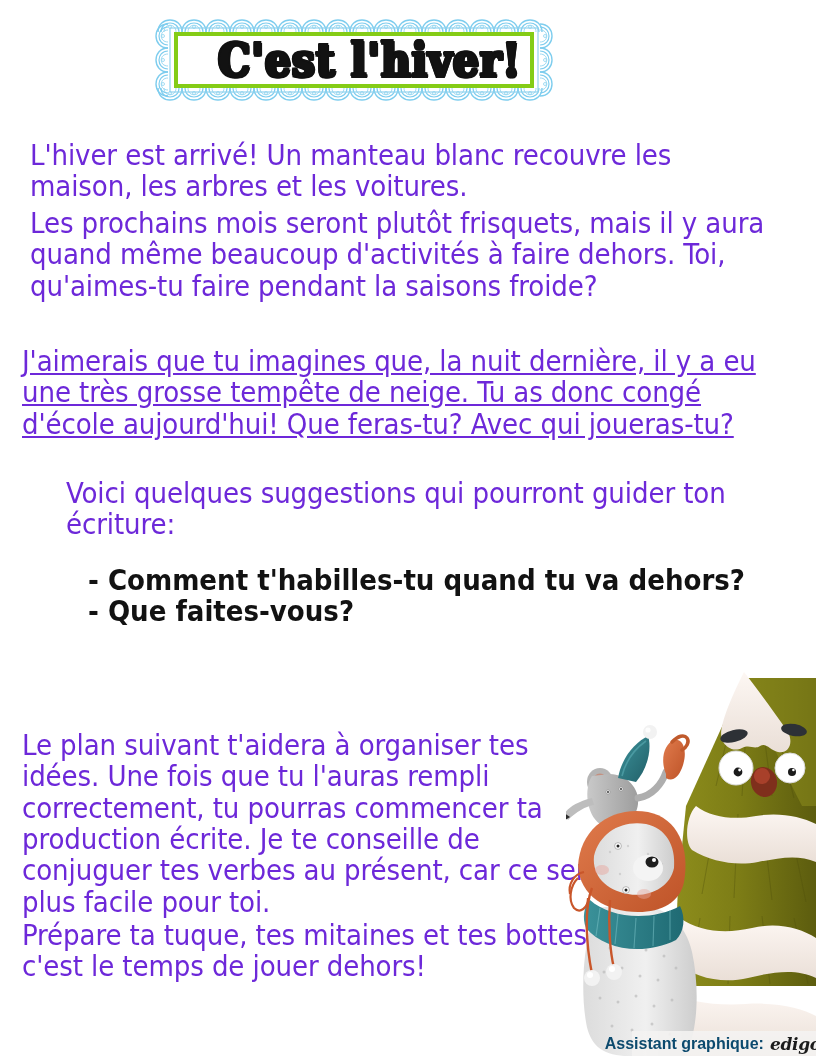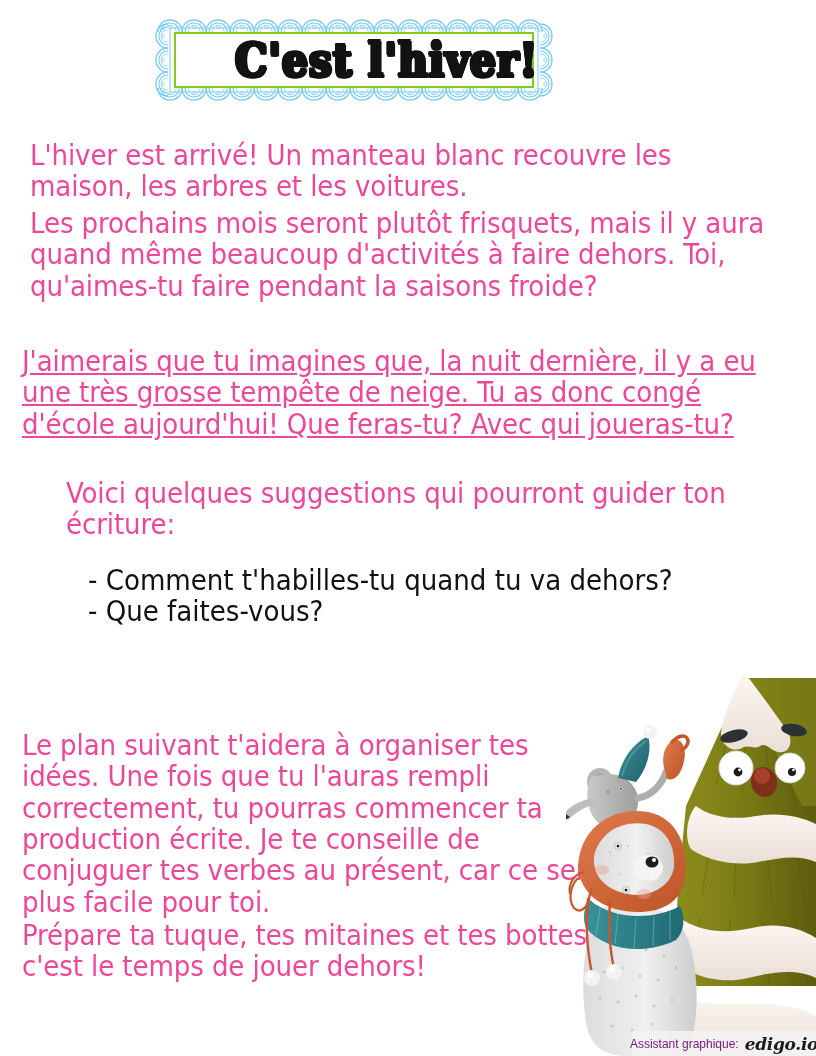--- a/index.html
+++ b/index.html
@@ -29,25 +29,25 @@
     inset: 0;
     pointer-events: none;
   }
   .title-inner {
     position: absolute;
     left: 26px;
     top: 20px;
     right: 26px;
     bottom: 20px;
     background: #ffffff;
-    border: 2px solid #84cc16;
+    border: 4px solid #84cc16;
     box-shadow: 0 0 0 2px #ffffff inset;
     display: flex;
     align-items: center;
-    justify-content: flex-end;
+    justify-content: flex-start;
     padding-left: 40px;
     box-sizing: border-box;
   }
   .title-text {
     font-family: "DejaVu Serif", serif;
     font-weight: 700;
     font-size: 40px;
     letter-spacing: 1px;
     color: #121212;
     line-height: 1;
@@ -66,41 +66,42 @@
   .sheet-body {
     position: absolute;
     left: 0;
     top: 130px;
     width: 816px;
   }
   .para {
     font-size: 29px;
     line-height: 1.08;
     letter-spacing: -0.1px;
-    color: #ec4899;
+    color: #6d28d9;
     margin: 0;
     padding: 0;
     font-family: "DejaVu Sans", sans-serif;
     font-stretch: condensed;
   }
   .p1 { position: absolute; left: 30px; top: 10px;  width: 740px; }
   .p2 { position: absolute; left: 30px; top: 78px;  width: 740px; }
   .p3 { position: absolute; left: 22px; top: 216px; width: 760px; text-decoration: underline; }
   .p4 { position: absolute; left: 22px; top: 348px; width: 760px; margin-left: 44px; }
   .p5 { position: absolute; left: 22px; top: 600px; width: 590px; }
   .p6 { position: absolute; left: 22px; top: 790px; width: 590px; }
 
   .suggest-list {
     position: absolute;
     left: 88px;
     top: 435px;
     width: 700px;
     list-style: none;
     margin: 0;
     padding: 0;
+    font-weight: bold;
   }
   .suggest-list li {
     font-family: "DejaVu Sans", sans-serif;
     font-size: 29px;
     line-height: 1.08;
     color: #121212;
     white-space: nowrap;
     font-stretch: condensed;
   }
 
@@ -124,23 +125,24 @@
     background: rgba(244, 243, 241, 0.88);
     display: flex;
     align-items: center;
     justify-content: center;
     gap: 6px;
     box-sizing: border-box;
     padding: 0 8px;
   }
   .credit-label {
     font-family: "Liberation Sans", sans-serif;
-    font-size: 12px;
-    color: #701a75;
+    font-size: 16px;
+    color: #0c4a6e;
     white-space: nowrap;
+    font-weight: bold;
   }
   .credit-brand {
     font-family: "DejaVu Serif", serif;
     font-style: italic;
     font-weight: 700;
     font-size: 17px;
     color: #1b1b1b;
     white-space: nowrap;
     letter-spacing: -0.3px;
   }

